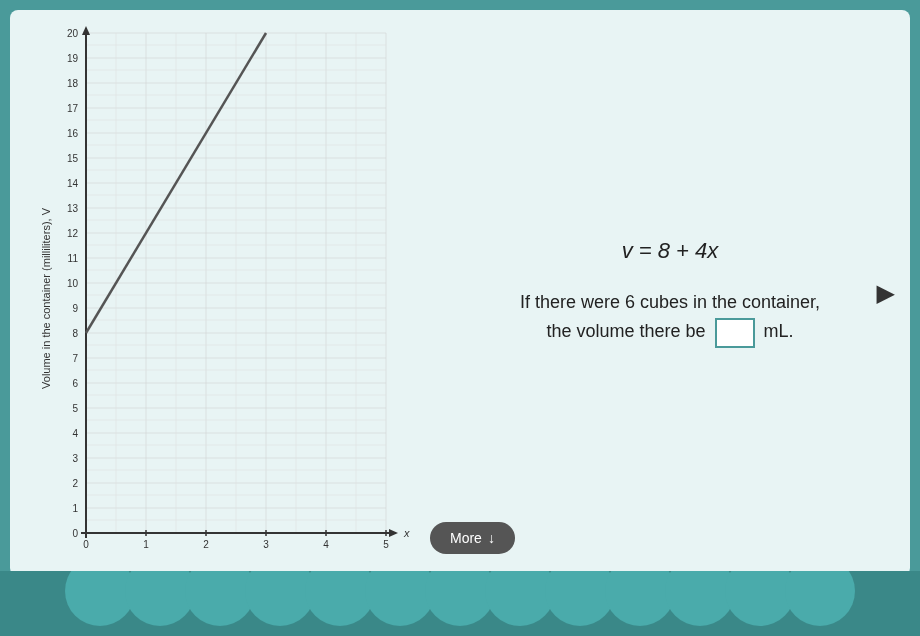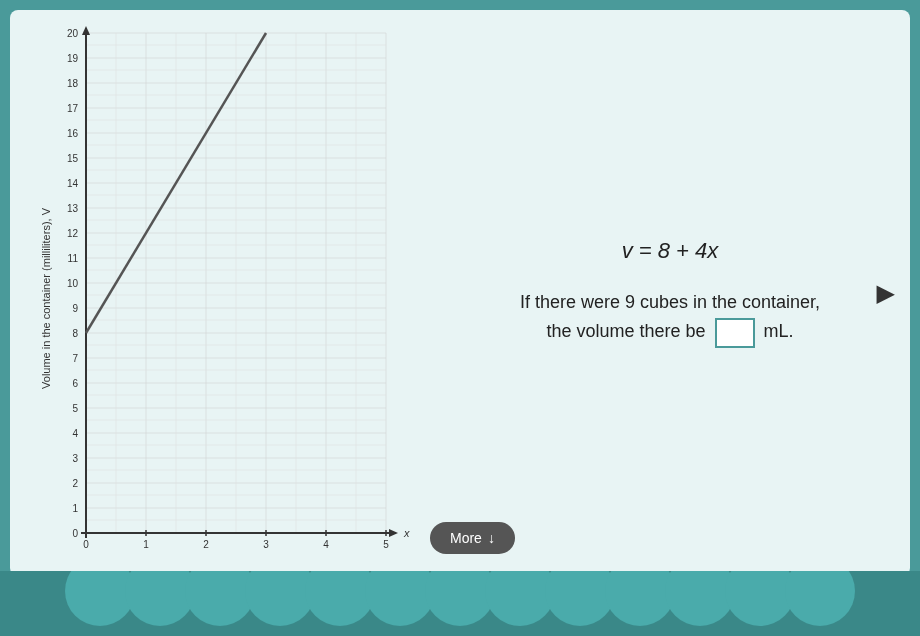--- a/index.html
+++ b/index.html
@@ -267,21 +267,21 @@
         </svg>
       </div>
     </div>
   </div>
 
   <div class="right-panel">
 
     <div class="equation">v = 8 + 4x</div>
 
     <div class="question-text">
-      <span>If there were 9 cubes in the container,</span><br>
+      <span>If there were 6 cubes in the container,</span><br>
       <span>the volume there be</span>
       <span class="inline-input"></span>
       <span>mL.</span>
     </div>
 
   </div>
 
   <button class="more-button">
     <span>More</span>
     <span class="arrow">↓</span>

